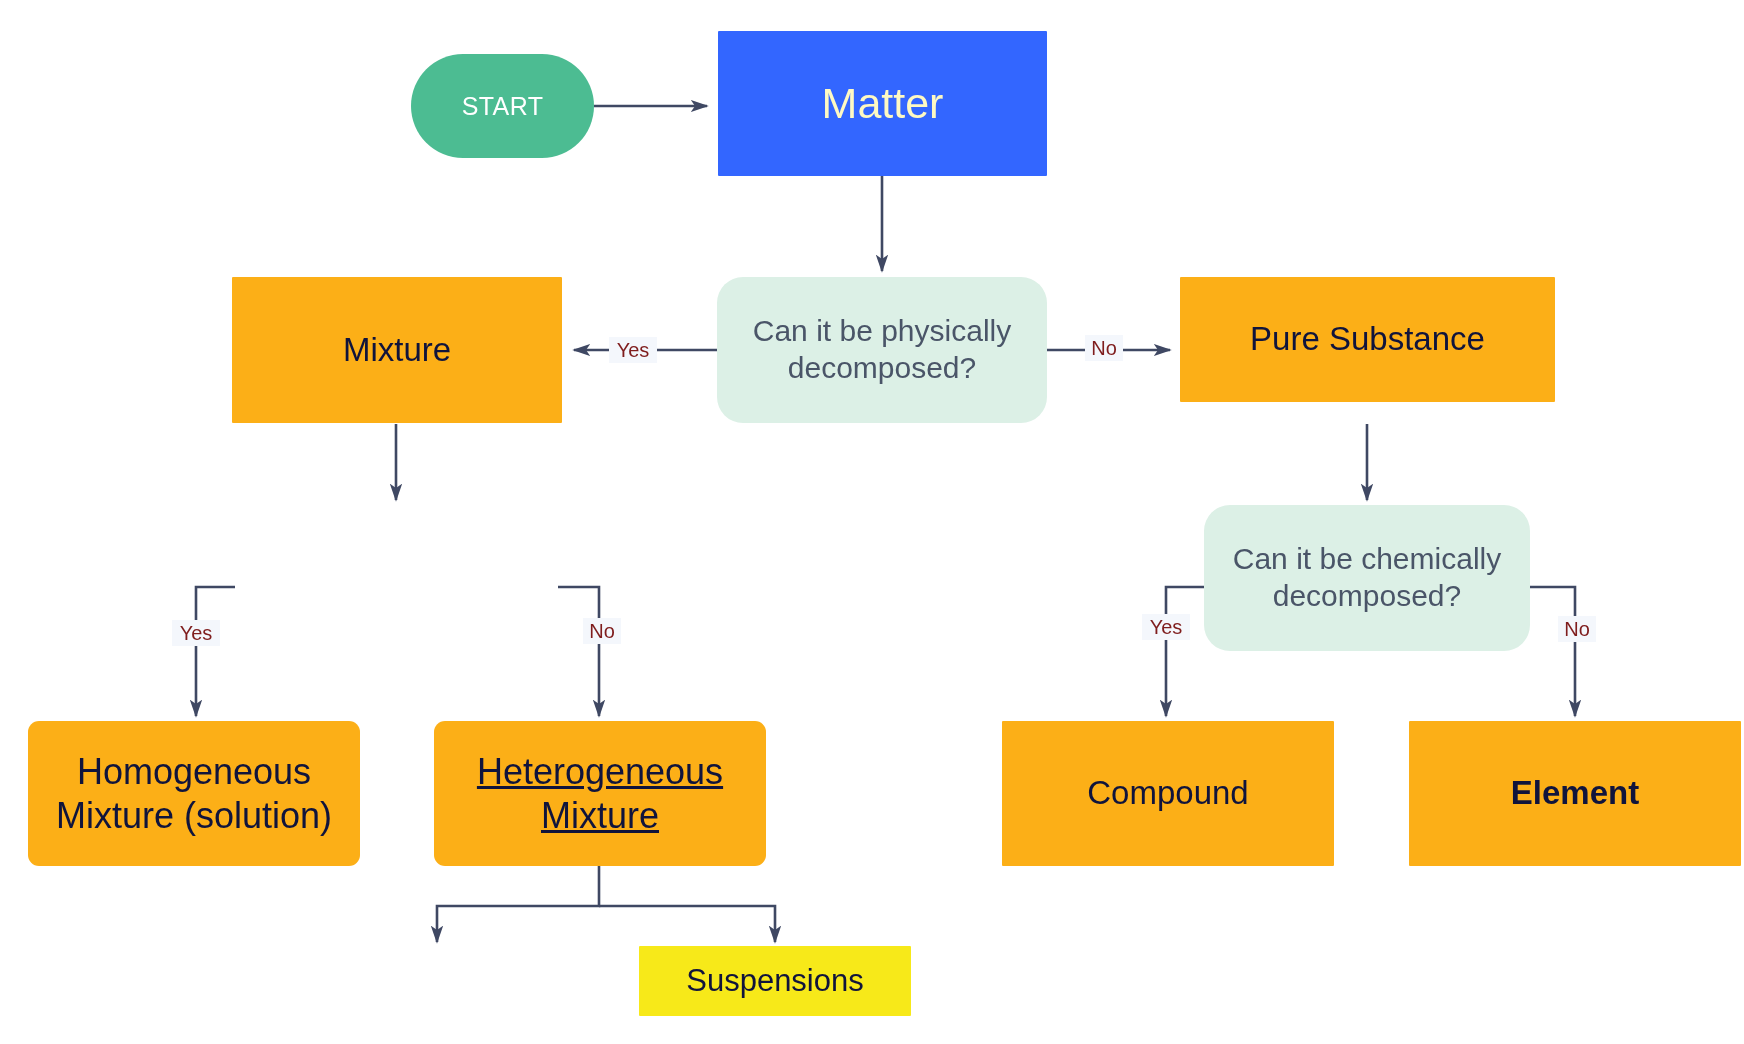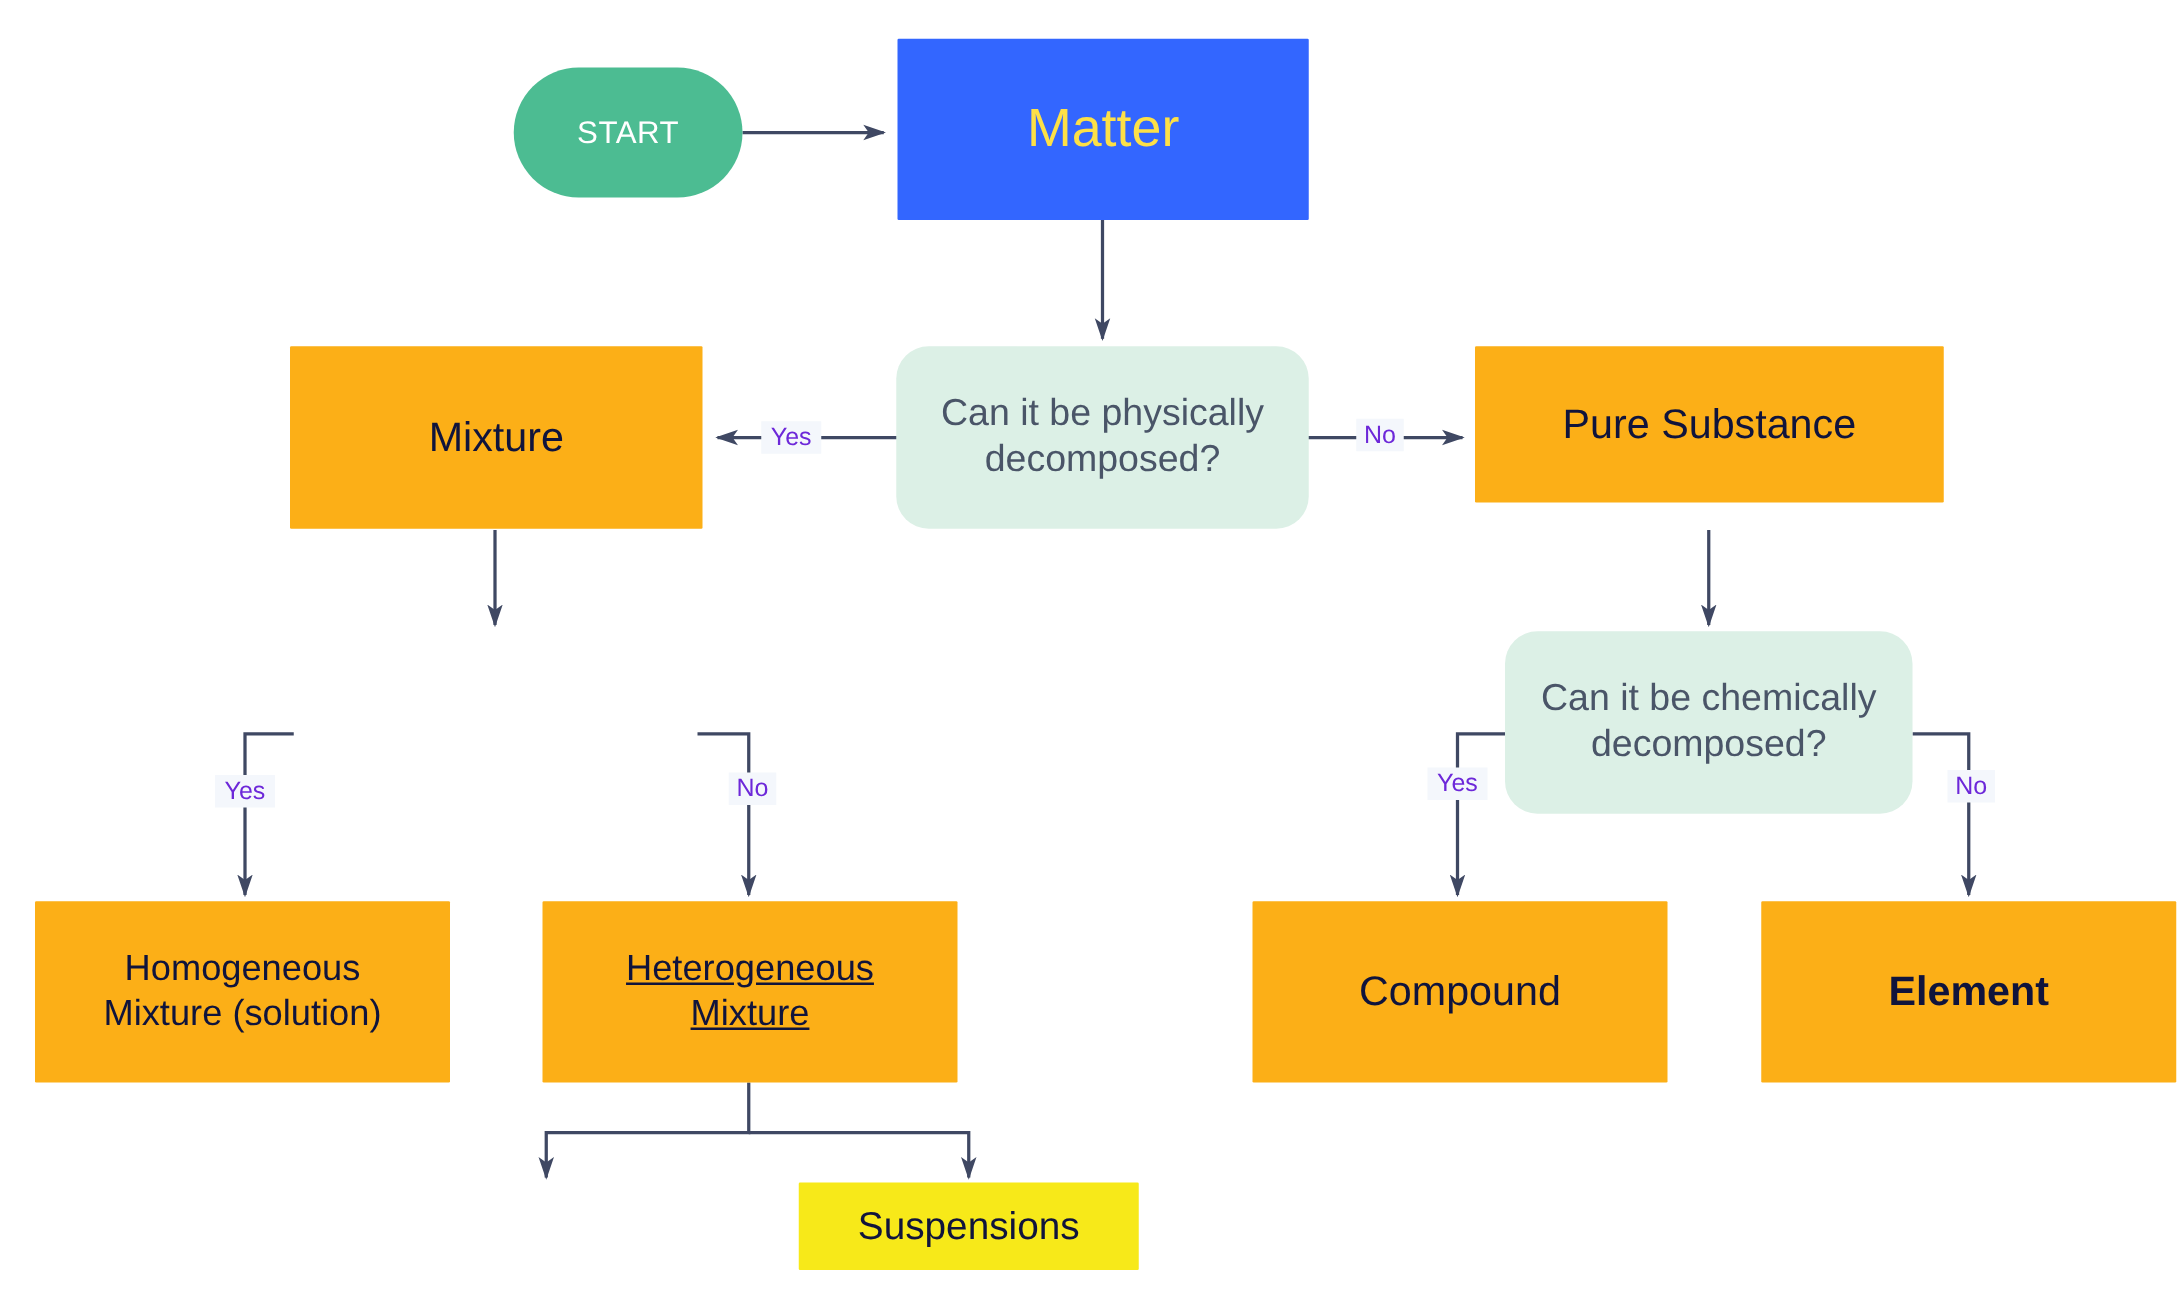--- a/index.html
+++ b/index.html
@@ -39,49 +39,50 @@
   }
   .node-start {
     background: #4CBC92;
     color: #ffffff;
     border-radius: 64px;
     font-size: 25px;
     letter-spacing: 0.4px;
   }
   .node-matter {
     background: #3366FF;
-    color: #fde047;
+    color: #fef9c3;
     font-size: 43px;
     border-radius: 1px;
   }
   .node-process {
     background: #FCAF17;
     color: #10143C;
     font-size: 33px;
     border-radius: 1px;
   }
   .node-process.small {
-    font-size: 29px;
+    font-size: 36px;
+    border-radius: 11px;
   }
   .node-decision {
     background: #DCF0E6;
     color: #4A5568;
     font-size: 30px;
     border-radius: 26px;
   }
   .node-terminal {
     background: #F7E919;
     color: #10143C;
     font-size: 31px;
     border-radius: 1px;
   }
   .edge-label {
     position: absolute;
     background: #F4F7FC;
-    color: #6d28d9;
+    color: #7f1d1d;
     font-size: 20px;
     line-height: 1;
     padding: 3px 2px;
     box-sizing: border-box;
     text-align: center;
     white-space: nowrap;
   }
 </style>
 </head>
 <body>

